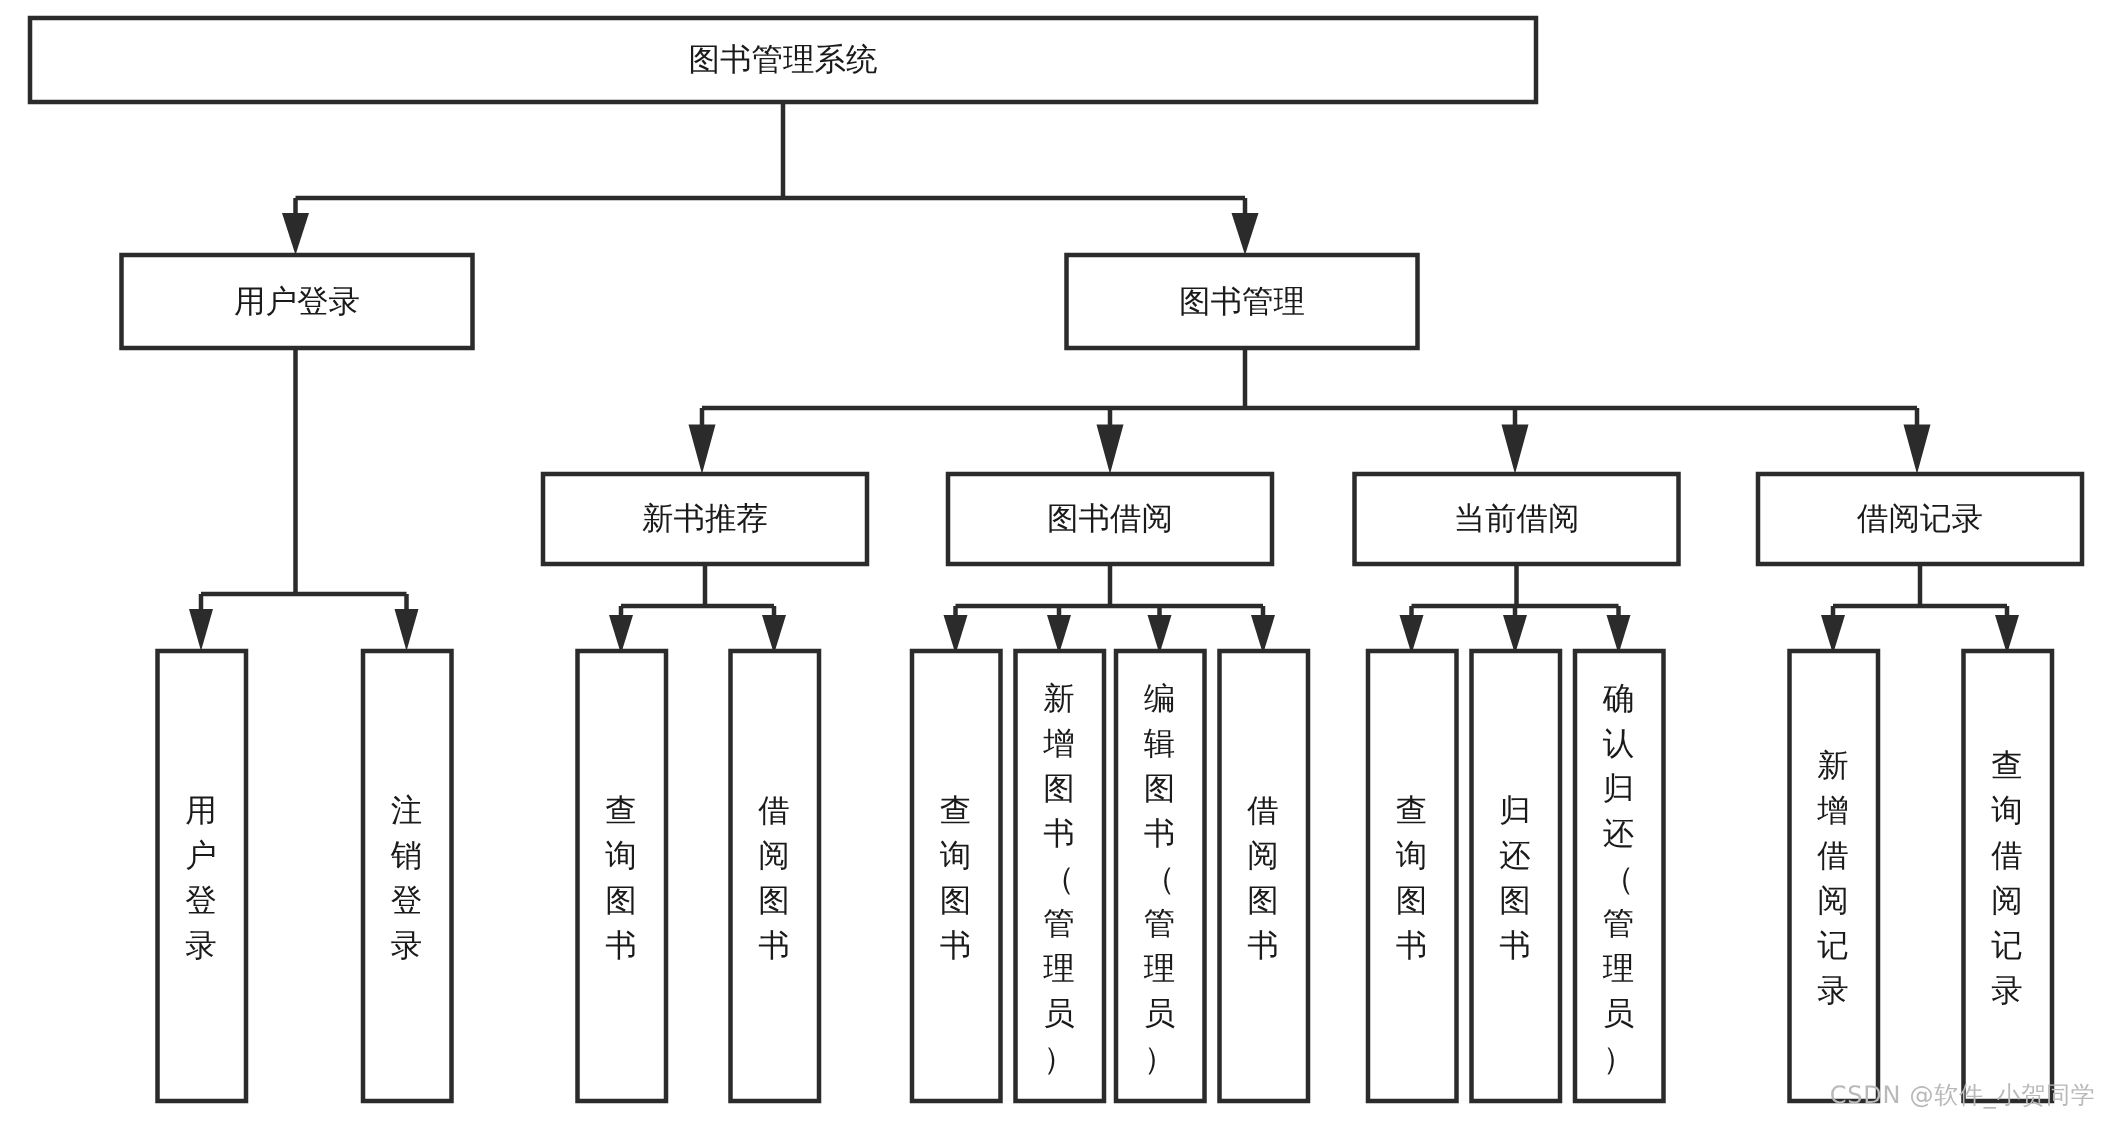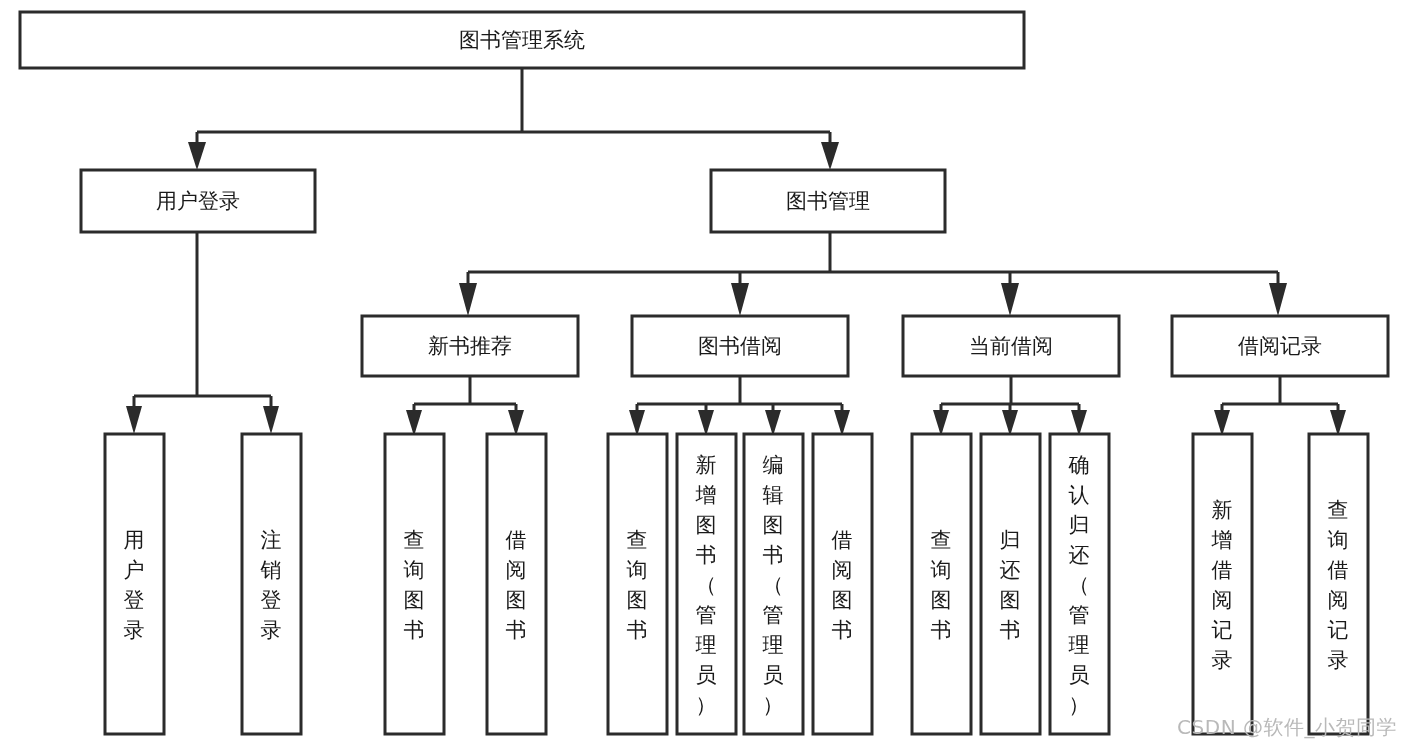--- a/index.html
+++ b/index.html
@@ -45,21 +45,21 @@
   }
   .arrow-head {
     fill: #2b2b2b;
     stroke: none;
   }
   .watermark {
     position: absolute;
     right: 8px;
     bottom: 6px;
     font-family: "DejaVu Sans", "Liberation Sans", sans-serif;
-    font-size: 20px;
+    font-size: 16px;
     color: #b9b9b9;
     white-space: nowrap;
     letter-spacing: 0.5px;
     pointer-events: none;
   }
 </style>
 </head>
 <body>
 
 <svg id="diagram" viewBox="0 0 1405 747" xmlns="http://www.w3.org/2000/svg">

